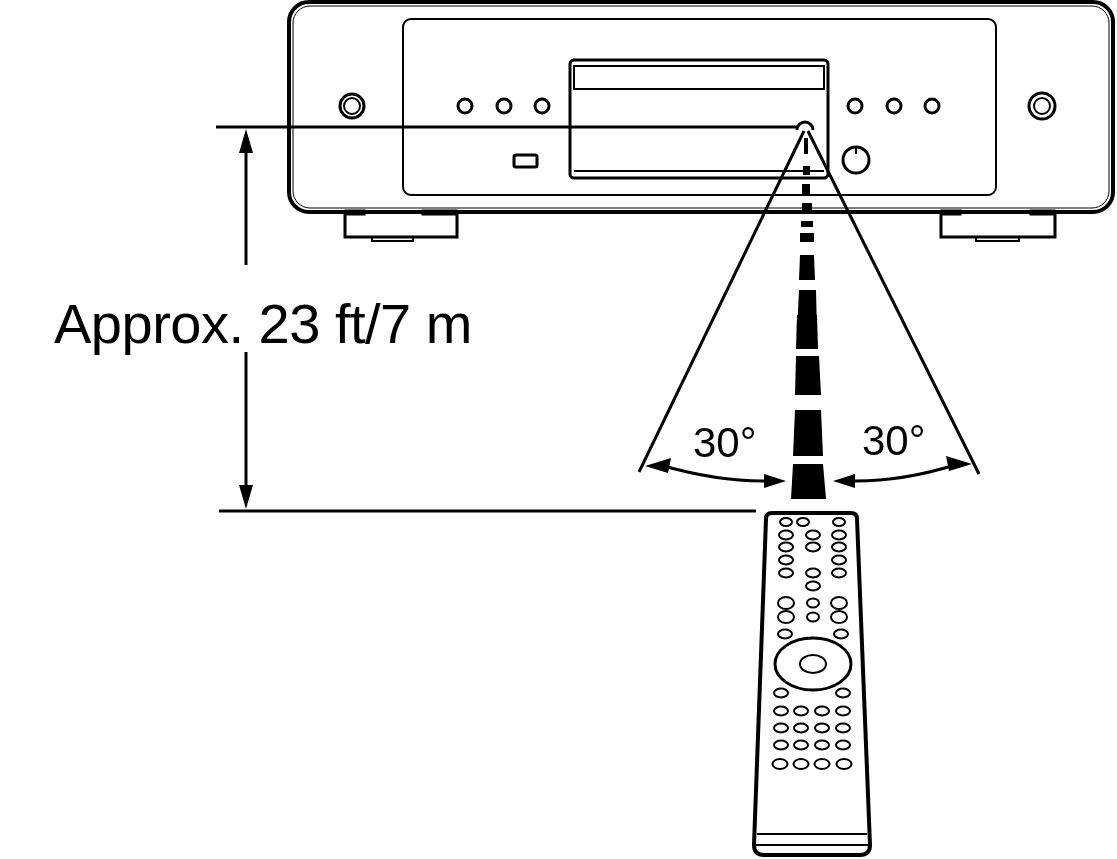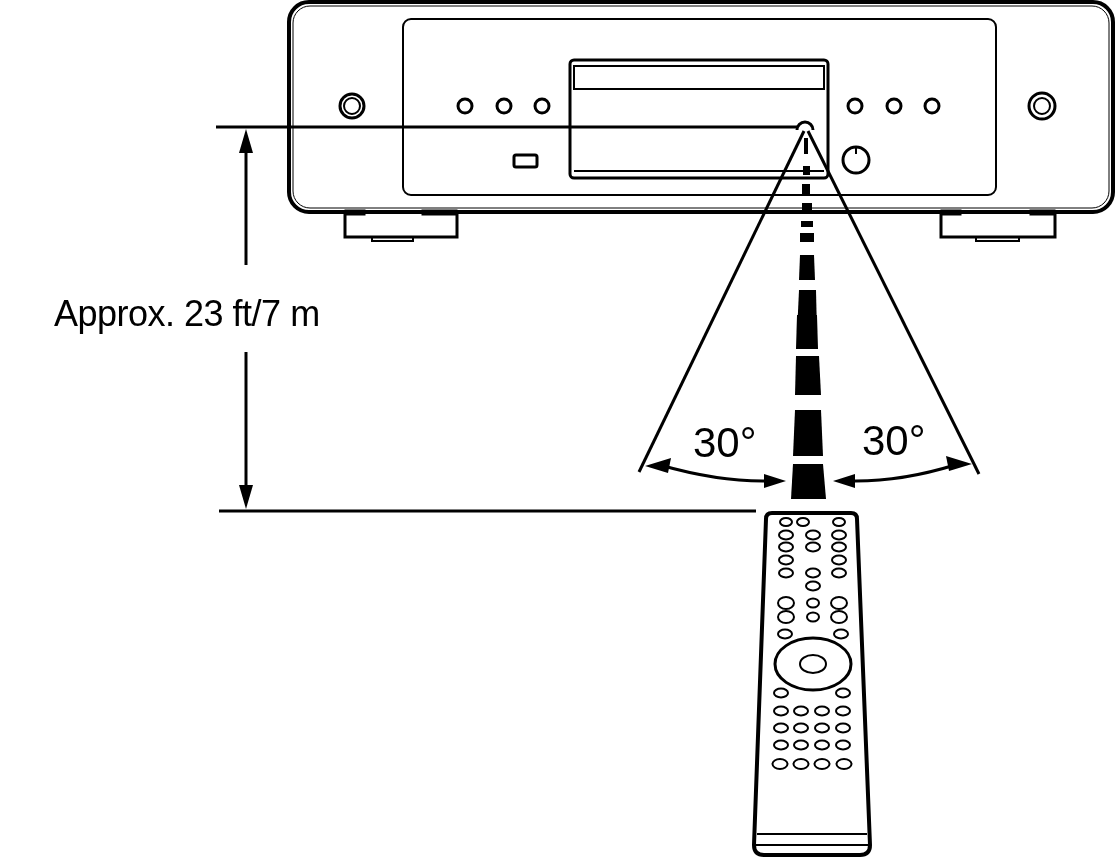--- a/index.html
+++ b/index.html
@@ -1,19 +1,19 @@
 <!DOCTYPE html>
 <html><head>
 <meta charset="utf-8">
 <style>
   html, body { margin: 0; padding: 0; background: #ffffff; }
   body { width: 1117px; height: 859px; position: relative; overflow: hidden; }
   #stage { position: absolute; left: 0; top: 0; width: 1117px; height: 859px; }
   .lbl { position: absolute; font-family: "Liberation Sans", "DejaVu Sans", sans-serif; color: #000; white-space: nowrap; line-height: 1; }
-  #distance-label { left: 54px; top: 296px; font-size: 36px; letter-spacing: -0.5px; }
+  #distance-label { left: 54px; top: 296px; font-size: 56px; letter-spacing: -0.5px; }
   #angle-left-label { left: 693px; top: 422px; font-size: 42px; }
   #angle-right-label { left: 862px; top: 420px; font-size: 42px; }
 </style>
 </head>
 <body>
 
 <div id="stage">
 <svg width="1117" height="859" viewBox="0 0 1117 859" xmlns="http://www.w3.org/2000/svg">
 
   <g fill="none" stroke="#000">

